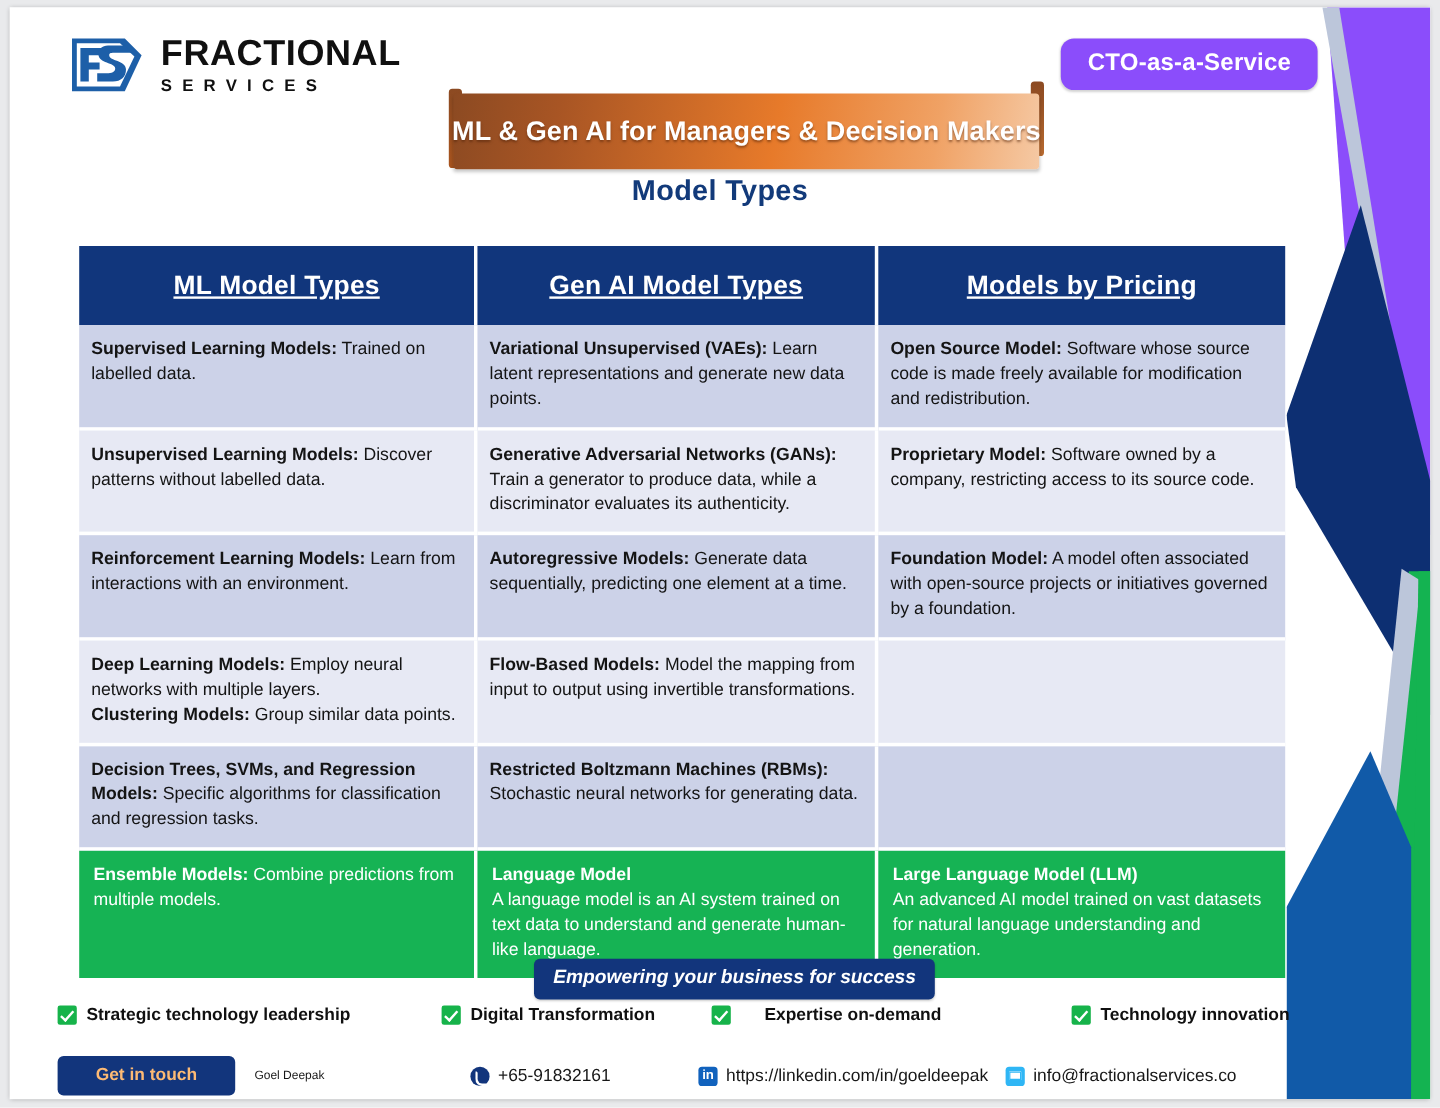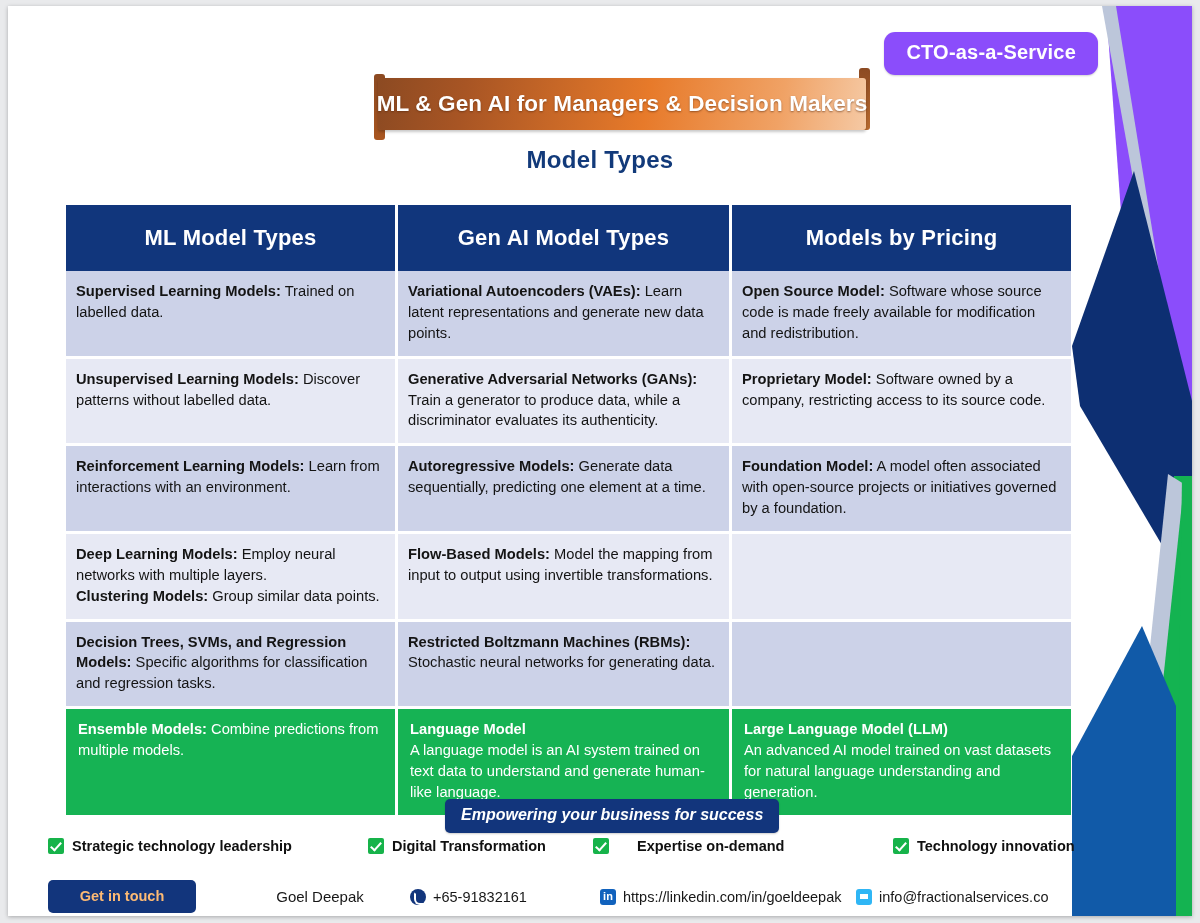--- a/index.html
+++ b/index.html
@@ -52,21 +52,21 @@
     position:absolute;left:6px;top:6px;width:11px;height:66px;
     background:linear-gradient(180deg,#8c4a22,#a9551f);
     border-radius:3px;
   }
   .ribbon-tab-r{
     position:absolute;right:-2px;top:0px;width:11px;height:62px;
     background:linear-gradient(180deg,#8c4a22,#b96b30);
     border-radius:3px;
   }
   .ribbon{
-    position:absolute;left:10px;top:10px;right:2px;height:52px;
+    position:absolute;left:10px;top:10px;right:2px;height:63px;
     background:linear-gradient(100deg,#8c4a22 0%,#a85524 18%,#e77a2a 55%,#f0a265 82%,#f5c9a4 100%);
     border-radius:3px;
     display:flex;align-items:center;justify-content:center;
     box-shadow:0 2px 3px rgba(0,0,0,.22);
   }
   .ribbon-text{
     color:#ffffff;font-size:22.5px;font-weight:bold;letter-spacing:.1px;
     text-shadow:0 1px 2px rgba(80,35,10,.55);
     white-space:nowrap;
   }
@@ -86,20 +86,21 @@
     border-collapse:separate;border-spacing:0;
     table-layout:fixed;
   }
   .tbl th{
     background:#11367c;color:#ffffff;
     font-size:22px;font-weight:bold;
     text-align:center;
     height:64px;vertical-align:middle;
     border-right:3px solid #ffffff;
     letter-spacing:.2px;
+    text-decoration:underline;
   }
   .tbl th:last-child{border-right:none;}
   .tbl td{
     vertical-align:top;
     padding:10px 12px 12px 10px;
     font-size:14.7px;line-height:1.42;
     color:#141414;
     border-right:3px solid #ffffff;
     border-bottom:3px solid #ffffff;
   }
@@ -153,21 +154,21 @@
   }
   .get-btn{
     background:#12357c;color:#fdba74;
     border:none;border-radius:5px;
     padding:8px 16px 9px;
     font-size:14.5px;font-weight:bold;
     font-family:"Liberation Sans", sans-serif;
     cursor:pointer;
     width:148px;text-align:center;
   }
-  .c-name{margin-left:34px;font-size:15px;color:#171717;width:180px;text-align:center;}
+  .c-name{margin-left:16px;font-size:10px;color:#171717;width:180px;}
   .c-item{display:flex;align-items:center;gap:7px;font-size:14.5px;color:#171717;white-space:nowrap;}
   .c-phone{margin-left:0px;width:190px;}
   .c-link{width:256px;}
   .ico{width:16px;height:16px;flex:0 0 auto;position:relative;border-radius:3px;}
   .ico-phone{background:#12357c;border-radius:50%;}
   .ico-phone::after{
     content:"";position:absolute;left:4px;top:3.5px;width:8px;height:9px;
     border:2px solid #ffffff;border-radius:2px 6px 2px 6px;
     border-top-color:transparent;border-right-color:transparent;
   }
@@ -190,20 +191,32 @@
       <polygon points="34,0 120,0 120,440 58,330" fill="#8b4dfb"></polygon>
       <polygon points="30,0 44,0 120,470 120,500" fill="#bcc6da"></polygon>
       <polygon points="0,340 62,165 120,395 120,590 8,400" fill="#0d2f72"></polygon>
       <polygon points="102,470 120,470 120,910 58,910" fill="#14b351"></polygon>
       <polygon points="96,468 112,478 66,910 50,910" fill="#bcc6da"></polygon>
       <polygon points="0,750 70,620 104,700 104,910 0,910" fill="#115aa8"></polygon>
       <polygon points="110,470 120,470 120,910 104,910" fill="#14b351"></polygon>
     </svg>
   </div>
 
+  <div class="logo">
+    <svg class="logo-mark" viewBox="0 0 66 52" xmlns="http://www.w3.org/2000/svg">
+      <polygon points="6,4 50,4 64,18 50,48 6,48" fill="#1d5fa8"></polygon>
+      <polygon points="10,8 46,8 58,19 46,44 10,44" fill="#ffffff"></polygon>
+      <path d="M13 12 L13 40 L20 40 L20 30 L29 30 L29 24 L20 24 L20 18 L31 18 L31 12 Z" fill="#1d5fa8"></path>
+      <path d="M50 10 L36 10 C31 10 28 13 28 17 C28 25 42 24 42 29 C42 32 39 33 35 33 L27 33 L27 40 L40 40 C47 40 51 36 51 30 C51 22 37 23 37 18 C37 16 39 16 42 16 L56 16 Z" fill="#1d5fa8"></path>
+    </svg>
+    <div class="logo-text">
+      <div class="logo-main">FRACTIONAL</div>
+      <div class="logo-sub">SERVICES</div>
+    </div>
+  </div>
 
   <div class="cto-badge">CTO-as-a-Service</div>
 
   <div class="ribbon-wrap">
     <div class="ribbon-tab-l"></div>
     <div class="ribbon-tab-r"></div>
     <div class="ribbon">
       <span class="ribbon-text">ML &amp; Gen AI for Managers &amp; Decision Makers</span>
     </div>
   </div>
@@ -219,21 +232,21 @@
     <thead>
       <tr>
         <th>ML Model Types</th>
         <th>Gen AI Model Types</th>
         <th>Models by Pricing</th>
       </tr>
     </thead>
     <tbody id="tbody">
         <tr class="rA">
           <td><b>Supervised Learning Models:</b><span> Trained on labelled data.</span></td>
-          <td><b>Variational Autoencoders (VAEs):</b><span> Learn latent representations and generate new data points.</span></td>
+          <td><b>Variational Unsupervised (VAEs):</b><span> Learn latent representations and generate new data points.</span></td>
           <td><b>Open Source Model:</b><span> Software whose source code is made freely available for modification and redistribution.</span></td>
         </tr>
         <tr class="rB">
           <td><b>Unsupervised Learning Models:</b><span> Discover patterns without labelled data.</span></td>
           <td><b>Generative Adversarial Networks (GANs):</b><span> Train a generator to produce data, while a discriminator evaluates its authenticity.</span></td>
           <td><b>Proprietary Model:</b><span> Software owned by a company, restricting access to its source code.</span></td>
         </tr>
         <tr class="rA">
           <td><b>Reinforcement Learning Models:</b><span> Learn from interactions with an environment.</span></td>
           <td><b>Autoregressive Models:</b><span> Generate data sequentially, predicting one element at a time.</span></td>

